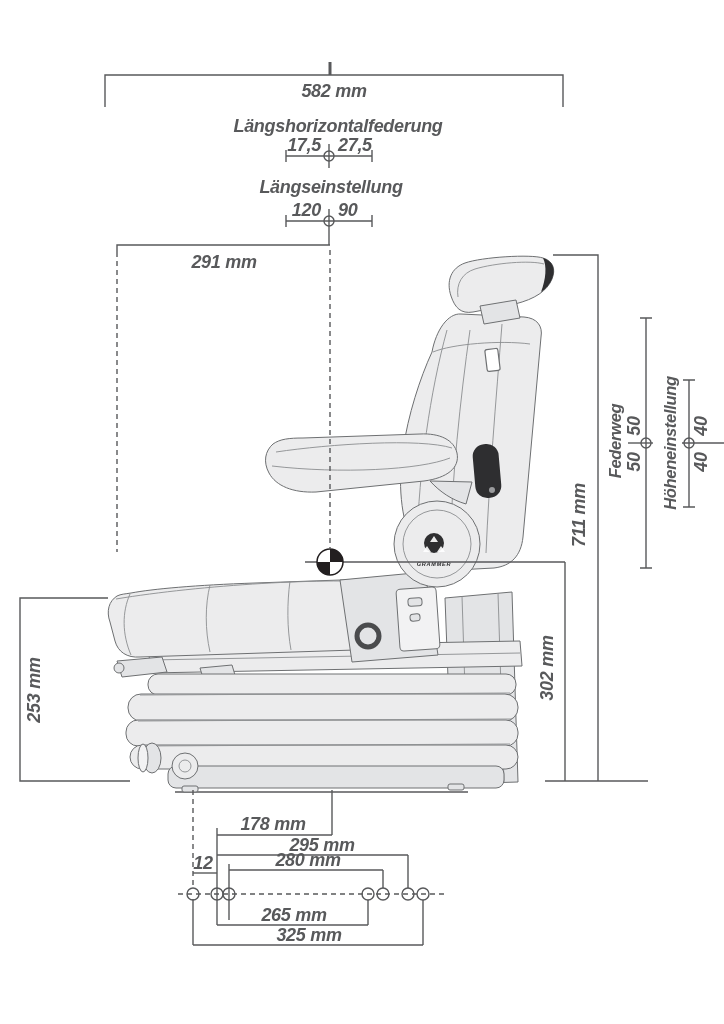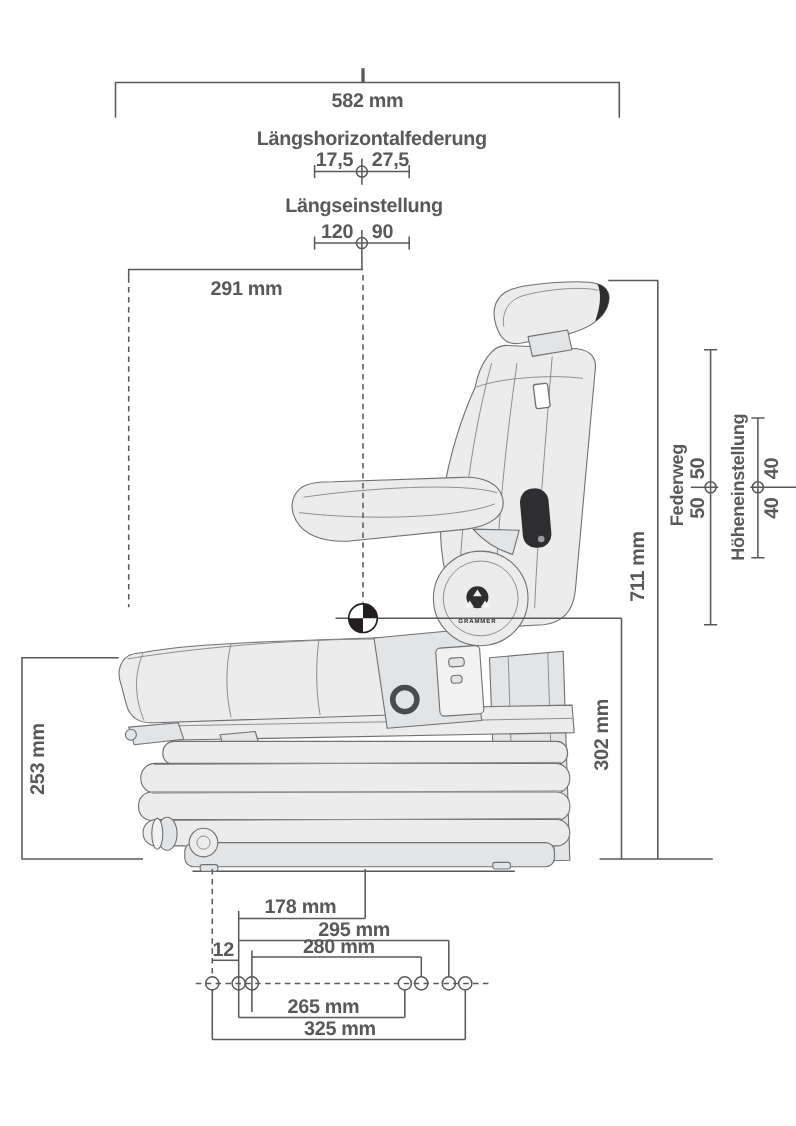--- a/index.html
+++ b/index.html
@@ -1,16 +1,16 @@
 <!DOCTYPE html>
 <html><head>
 <meta charset="utf-8">
 <style>
   html,body{margin:0;padding:0;background:#fff;}
-  #stage{position:relative;width:724px;height:1024px;background:#fff;overflow:hidden;}
+  #stage{position:relative;width:724px;height:1024px;background:#fff;overflow:hidden;font-style:italic;}
   svg{position:absolute;left:0;top:0;}
   text{font-family:"Liberation Sans","DejaVu Sans",sans-serif;fill:#58595b;letter-spacing:-0.3px;}
   .dim-label{font-size:18px;font-weight:bold;}
   .dim-num{font-size:18px;font-weight:bold;}
   .dim-label-sm{font-size:16.5px;font-weight:bold;}
   .brand{font-size:5.5px;font-weight:bold;letter-spacing:.8px;fill:#2e2e30;}
   .dl{stroke:#58595b;stroke-width:1.4;fill:none;}
   .dlth{stroke:#58595b;stroke-width:3;fill:none;}
   .dash{stroke:#58595b;stroke-width:1.4;fill:none;stroke-dasharray:5 4;}
   .art{stroke:#6e7072;stroke-width:1;fill:#ececed;stroke-linejoin:round;}

